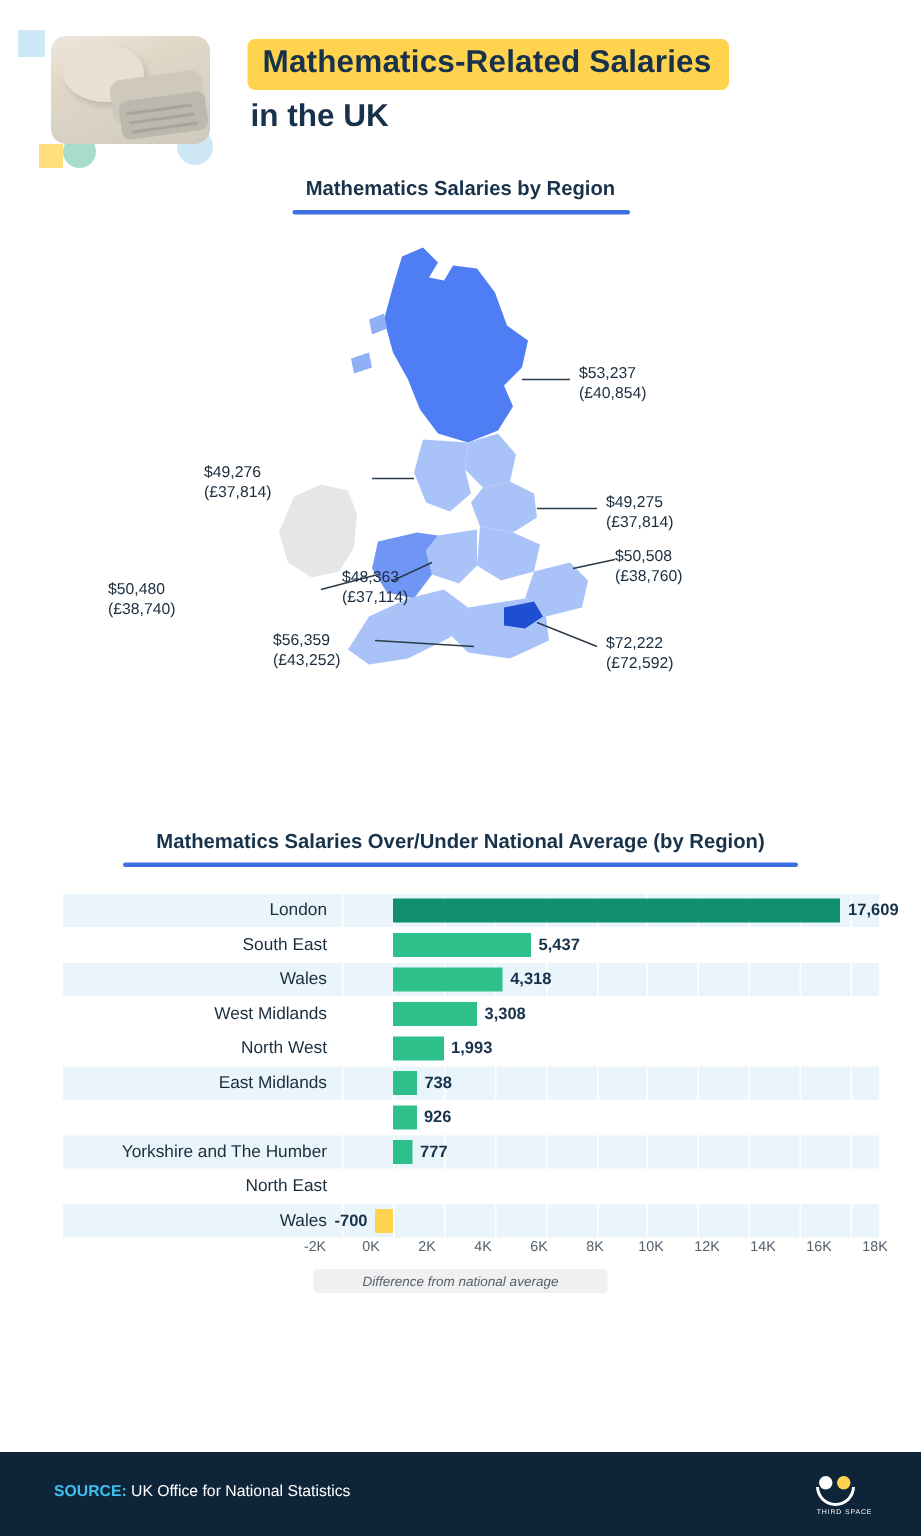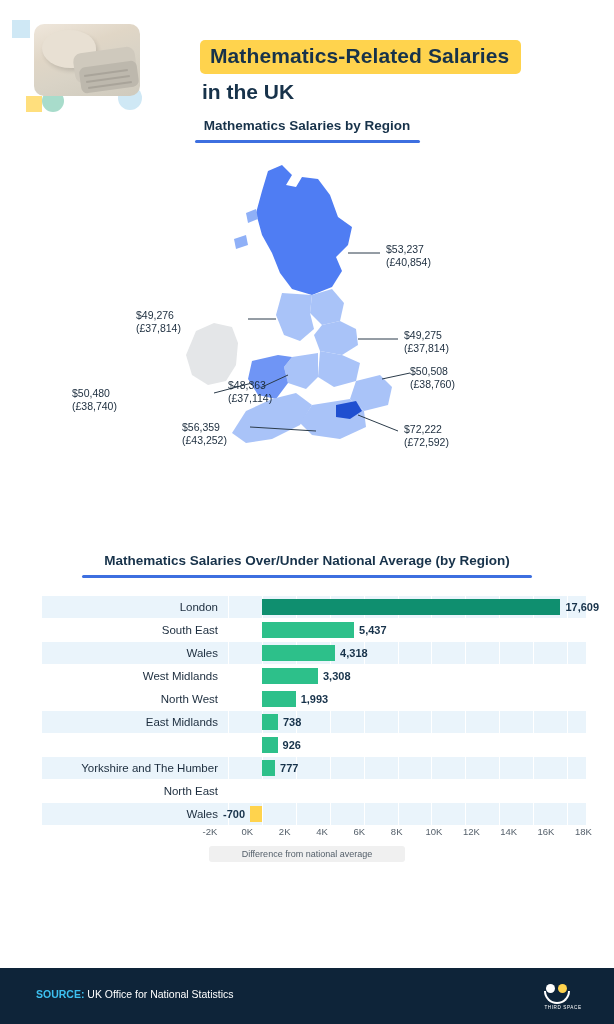--- a/index.html
+++ b/index.html
@@ -22,21 +22,21 @@
   .deco-photo {
     position:absolute; left:24px; top:12px; width:106px; height:72px;
     border-radius:10px; overflow:hidden;
     background: linear-gradient(160deg,#efe7dc 0%, #e0d6c6 35%, #d9d3c6 60%, #cfcabd 100%);
   }
   .deco-photo .blob1 { position:absolute; left:8px; top:6px; width:54px; height:38px; border-radius:50% 50% 45% 55%; background:#e8e0d3; box-shadow: 2px 3px 4px rgba(0,0,0,.12);}
   .deco-photo .blob2 { position:absolute; left:40px; top:26px; width:62px; height:30px; border-radius:8px; background:#cfc9bd; transform: rotate(-8deg);}
   .deco-photo .blob3 { position:absolute; left:46px; top:40px; width:58px; height:26px; border-radius:6px; background:#bdb8ad; transform: rotate(-8deg);}
   .deco-photo .line { position:absolute; background:#a9a49a; height:2px; }
 
-  .title-block { position:absolute; left:165px; top:40px;margin-left:35px; }
+  .title-block { position:absolute; left:165px; top:26px; }
   .title-hl {
     display:inline-block; background:#ffd34d; border-radius:5px;
     padding: 4px 12px 6px 10px;
     font-size: 21px; font-weight: bold; color:#17324a; letter-spacing:.1px;
   }
   .title-sub { margin-top:6px; font-size: 21px; font-weight: bold; color:#17324a; padding-left:2px;}
 
   
   .sec-title { text-align:center; font-size:13.5px; font-weight:bold; color:#17324a; }
   .sec-rule { width:225px; height:3px; background:#3d6fe0; margin:7px auto 0; border-radius:2px; }
@@ -62,21 +62,21 @@
   .bar.dark { background:#0f8f6f; }
   .bar.neg { background:#ffd34d; }
   .bar-val {
     position:absolute; top:0; height:22px; line-height:22px; font-size:11px;
     font-weight:bold; color:#17324a; z-index:4; white-space:nowrap;
   }
   .axis { position:relative; height:18px; margin-left:210px; margin-right:12px; }
   .axis span { position:absolute; top:0; font-size:9.5px; color:#55606b; transform: translateX(-50%); }
   .axis-cap {
     margin: 2px auto 18px; width: 196px; text-align:center; font-size:9px; color:#55606b;
-    background:#f0f0f0; border-radius:3px; padding:3px 0;
+    background:#f0f0f0; border-radius:3px; padding:3px 0;font-style:italic;
   }
 
   
   .footer {
     position:absolute; left:0; bottom:0; width:614px; height:56px;
     background:#0e2439; color:#ffffff;
   }
   .footer .src { position:absolute; left:36px; top:20px; font-size:10.5px; }
   .footer .src .k { color:#3dc0f0; font-weight:bold; }
   .logo { position:absolute; right:22px; top:16px; width:58px; height:26px; }

